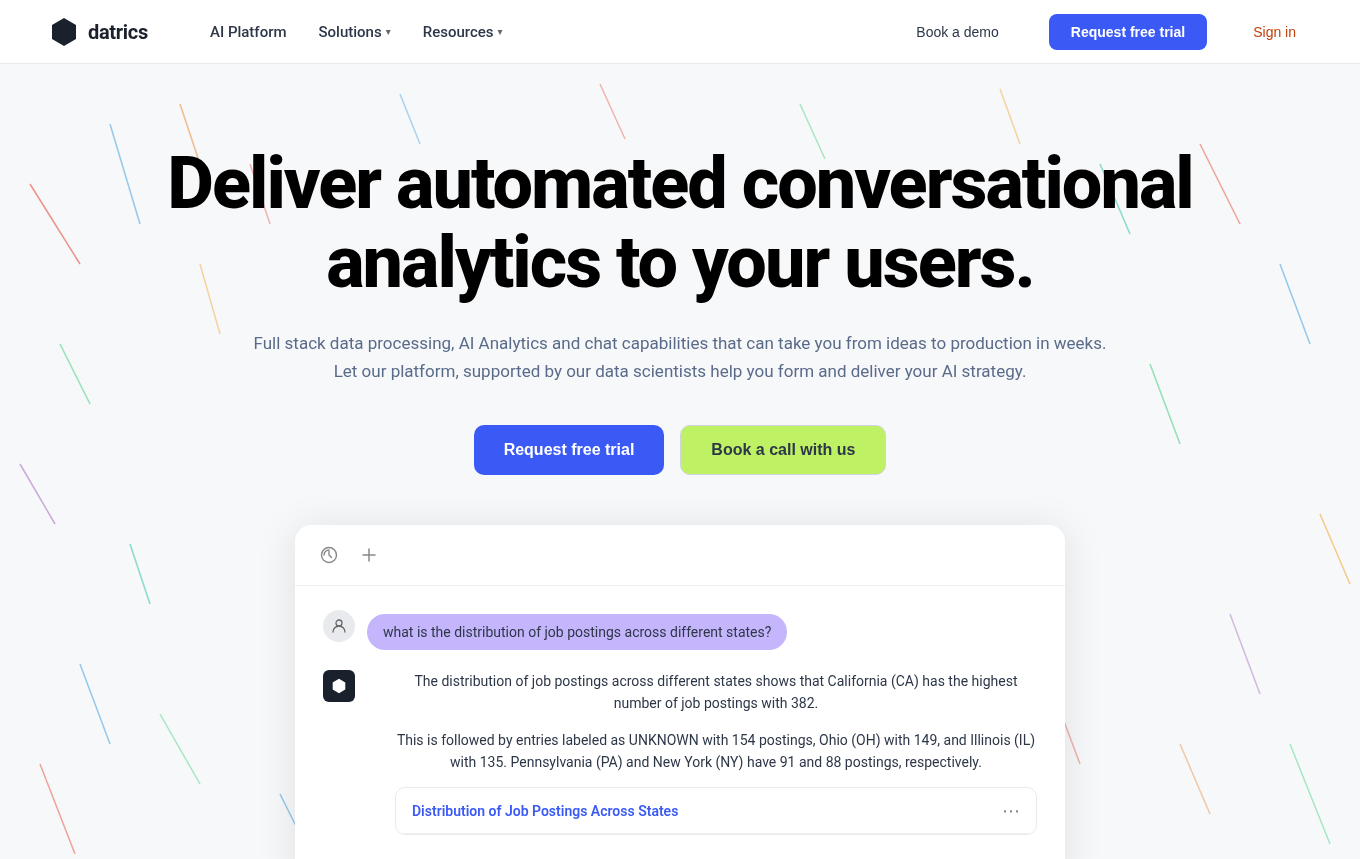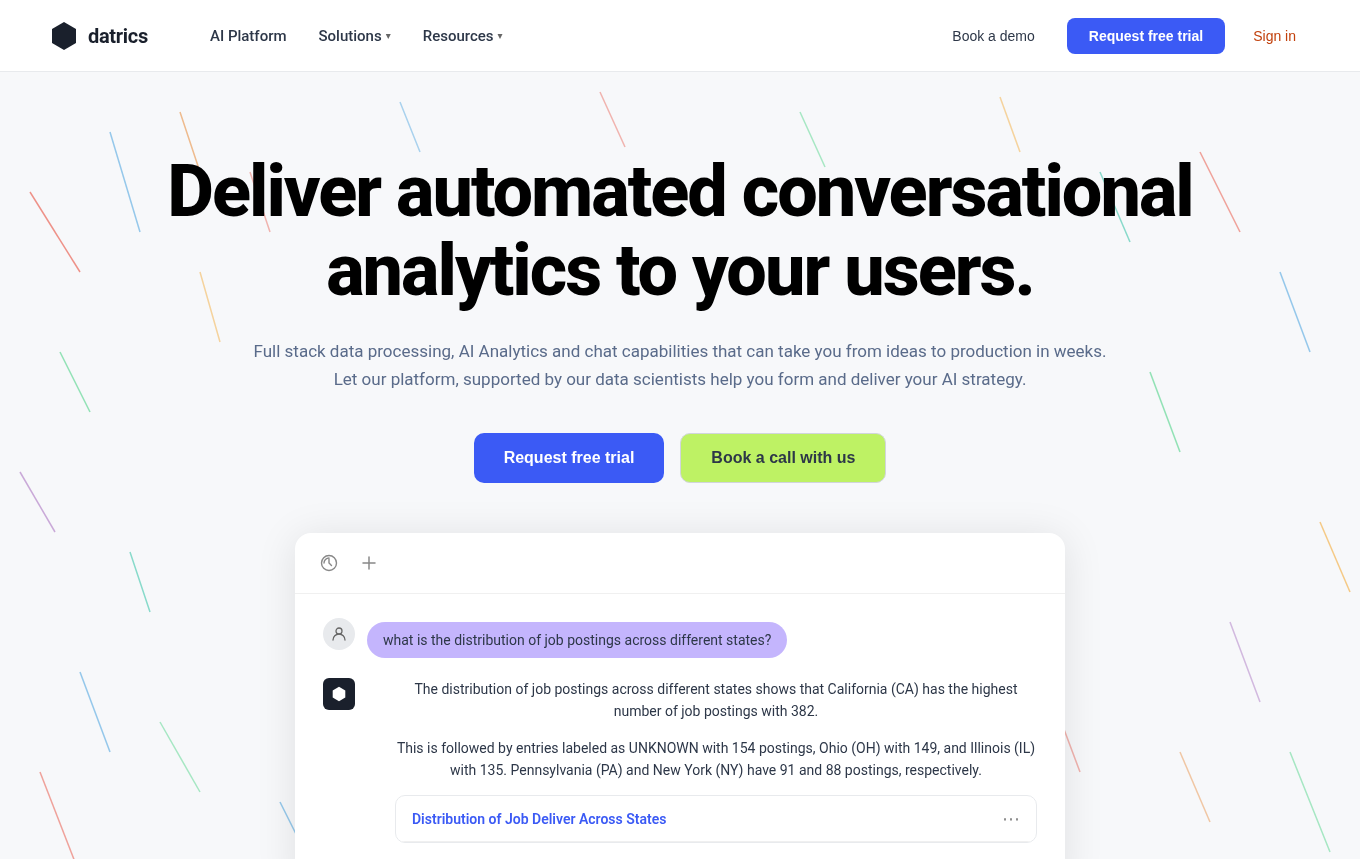--- a/index.html
+++ b/index.html
@@ -9,21 +9,21 @@
       overflow-x: hidden;
       width: 1360px;
       min-height: 859px;
     }
 
     
     .navbar {
       display: flex;
       align-items: center;
       padding: 0 48px;
-      height: 72px;
+      height: 64px;
       background: #fff;
       border-bottom: 1px solid #e8eaed;
       position: relative;
       z-index: 10;
     }
     .logo-area {
       display: flex;
       align-items: center;
       gap: 8px;
       margin-right: 48px;
@@ -56,21 +56,21 @@
       border-radius: 6px;
       transition: background 0.15s;
     }
     .nav-chevron {
       font-size: 10px;
       color: #666;
     }
     .nav-right {
       display: flex;
       align-items: center;
-      gap: 12px;
+      gap: 30px;
     }
     .btn-demo {
       padding: 9px 20px;
       font-size: 14px;
       font-weight: 500;
       color: #2d3748;
       background: transparent;
       border: none;
       cursor: pointer;
       border-radius: 6px;
@@ -376,21 +376,21 @@
           <svg viewBox="0 0 20 20" fill="none" xmlns="http://www.w3.org/2000/svg">
             <path d="M10 2L17 6V14L10 18L3 14V6L10 2Z" fill="white"></path>
           </svg>
         </div>
         <div class="chat-response">
           <p class="chat-response-text">The distribution of job postings across different states shows that California (CA) has the highest number of job postings with 382.</p>
           <p class="chat-response-text">This is followed by entries labeled as UNKNOWN with 154 postings, Ohio (OH) with 149, and Illinois (IL) with 135. Pennsylvania (PA) and New York (NY) have 91 and 88 postings, respectively.</p>
 
           <div class="chart-card">
             <div class="chart-header">
-              <span class="chart-title">Distribution of Job Deliver Across States</span>
+              <span class="chart-title">Distribution of Job Postings Across States</span>
               <span class="chart-menu">⋯</span>
             </div>
           </div>
         </div>
       </div>
     </div>
   </div>
 
 </section>
 

